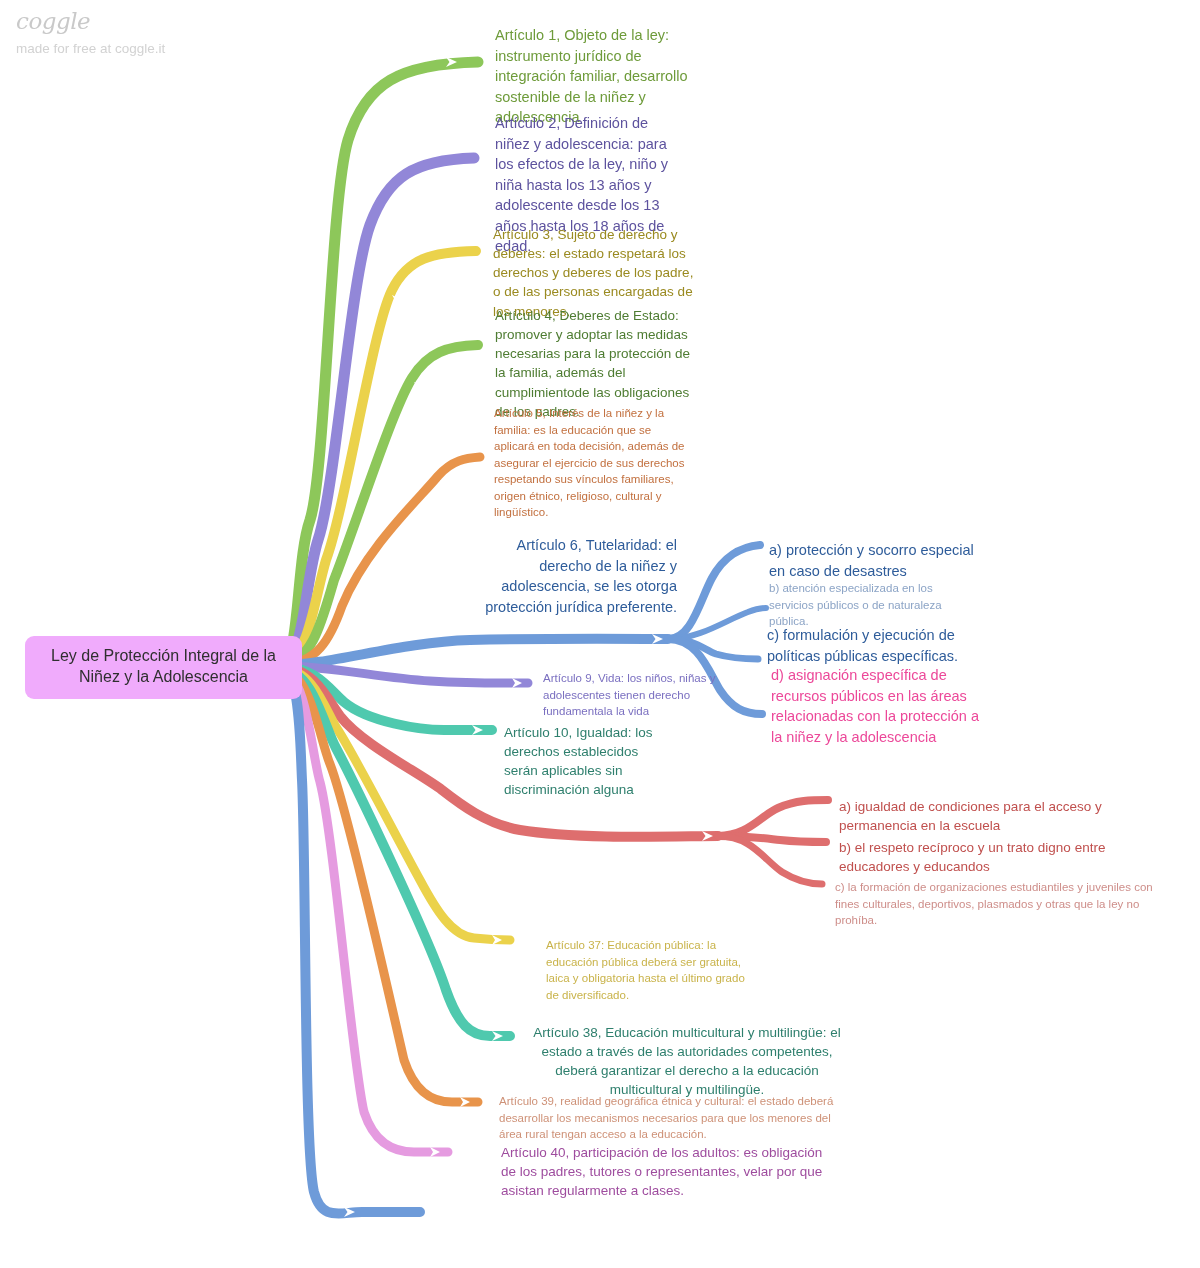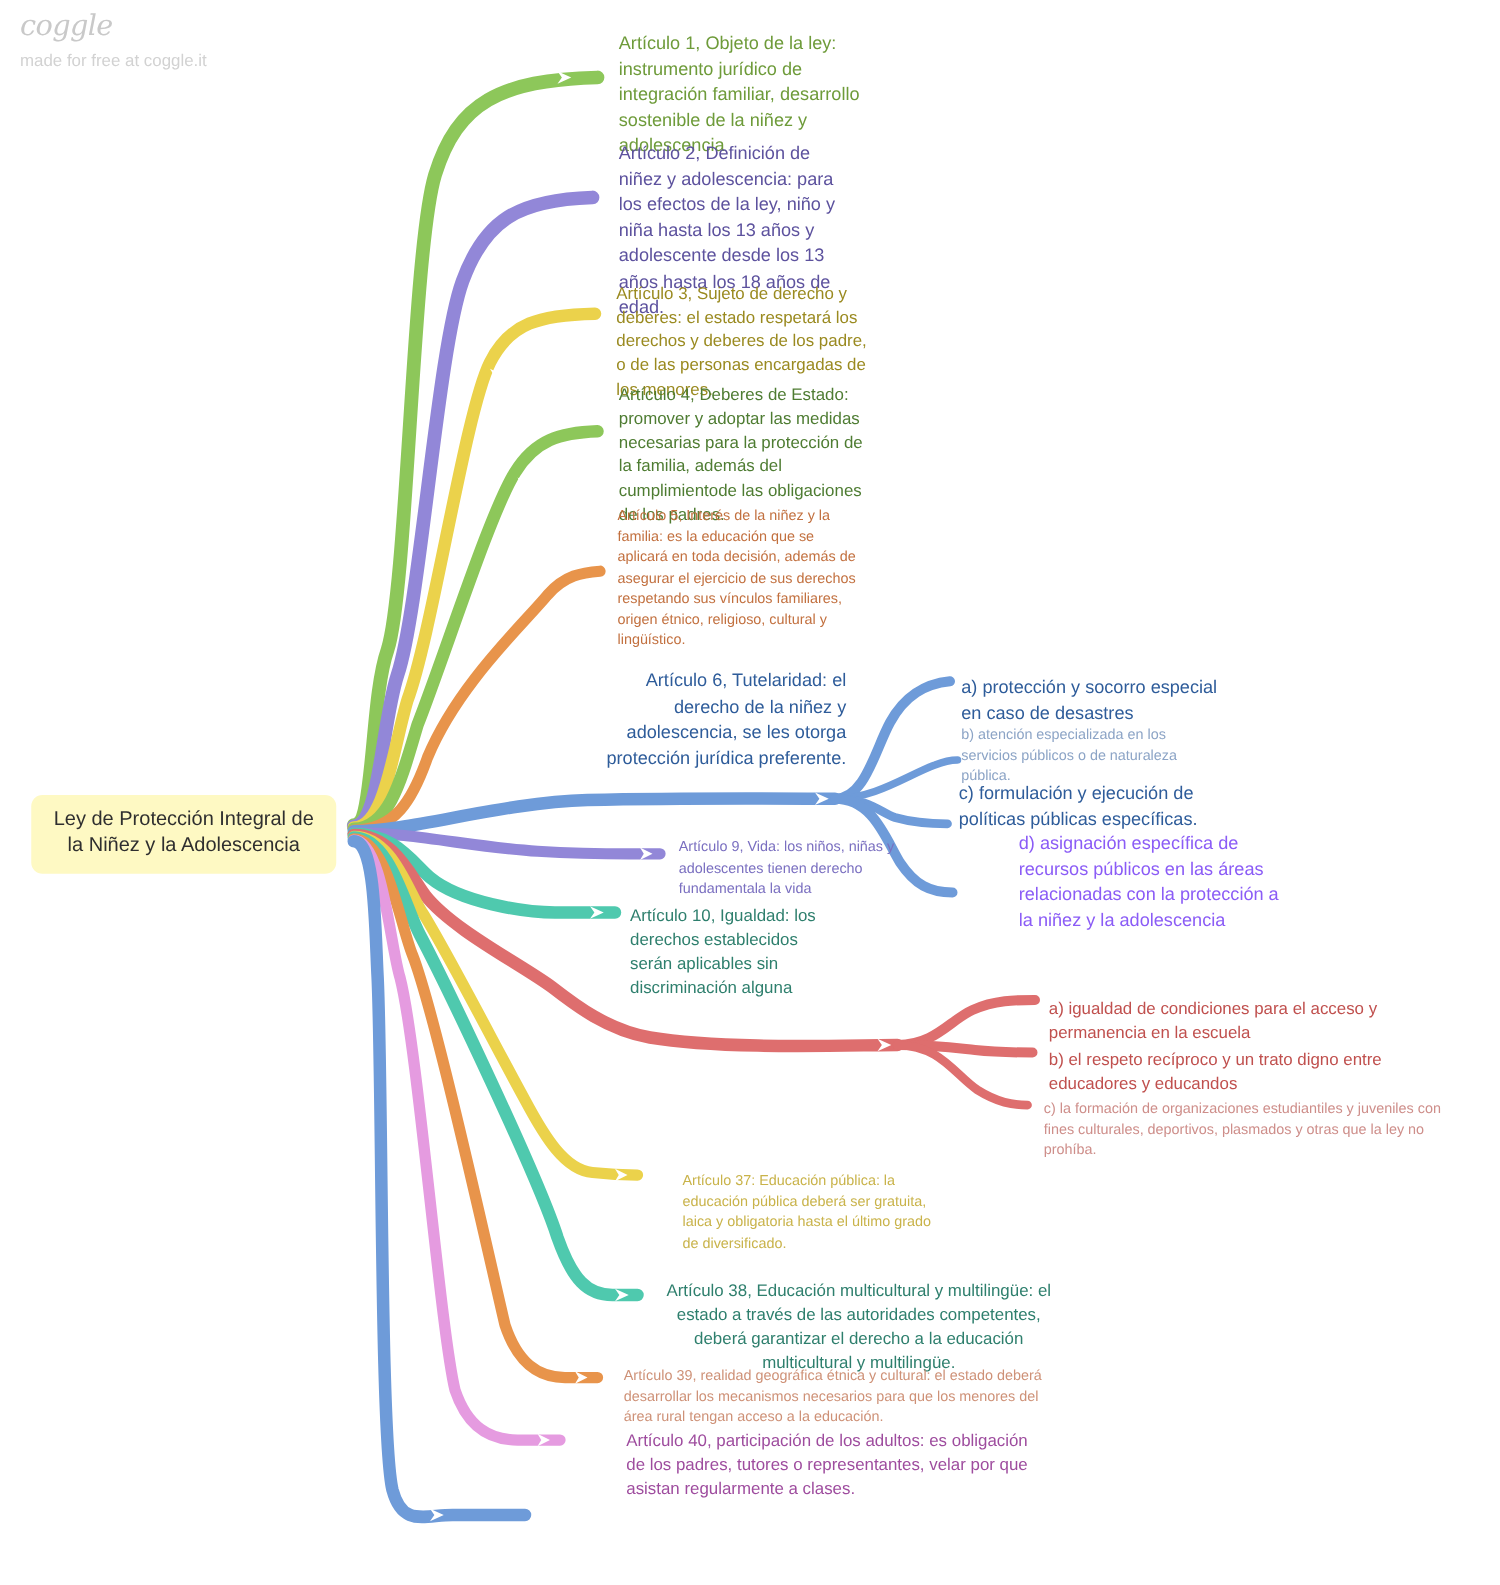--- a/index.html
+++ b/index.html
@@ -27,23 +27,23 @@
     font-size:13.5px;
     color:#d2d2d2;
     margin-top:9px;
     line-height:1;
   }
 
   
   .root-node{
     position:absolute;
     left:25px;top:636px;
-    width:244px;
+    width:277px;
     box-sizing:border-box;
-    background:#fef9c3;
+    background:#f0abfc;
     border-radius:9px;
     padding:9px 12px 11px 12px;
     text-align:center;
     color:#2f2f2f;
     font-size:16px;
     line-height:1.33;
   }
 
   
   .node{position:absolute;}
@@ -163,21 +163,21 @@
   </div>
 
   <div class="node t-lg" style="left:764px;top:535px;width:225px;text-align:left;color:#2E5C9A;">
     <p class="txt">a) protección y socorro especial en caso de desastres</p>
   </div>
 
   <div class="node t-lg" style="left:762px;top:620px;width:235px;text-align:left;color:#2E5C9A;">
     <p class="txt">c) formulación y ejecución de políticas públicas específicas.</p>
   </div>
 
-  <div class="node t-lg" style="left:810px;top:660px;width:228px;text-align:left;color:#8b5cf6;">
+  <div class="node t-lg" style="left:766px;top:660px;width:228px;text-align:left;color:#ec4899;">
     <p class="txt">d) asignación específica de recursos públicos en las áreas relacionadas con la protección a la niñez y la adolescencia</p>
   </div>
 
   <div class="node t-sm" style="left:538px;top:665px;width:190px;text-align:left;color:#7A6FC0;">
     <p class="txt">Artículo 9, Vida: los niños, niñas y adolescentes tienen derecho fundamentala la vida</p>
   </div>
 
   <div class="node t-md" style="left:499px;top:718px;width:170px;text-align:left;color:#2E7F6D;">
     <p class="txt">Artículo 10, Igualdad: los derechos establecidos serán aplicables sin discriminación alguna</p>
   </div>

